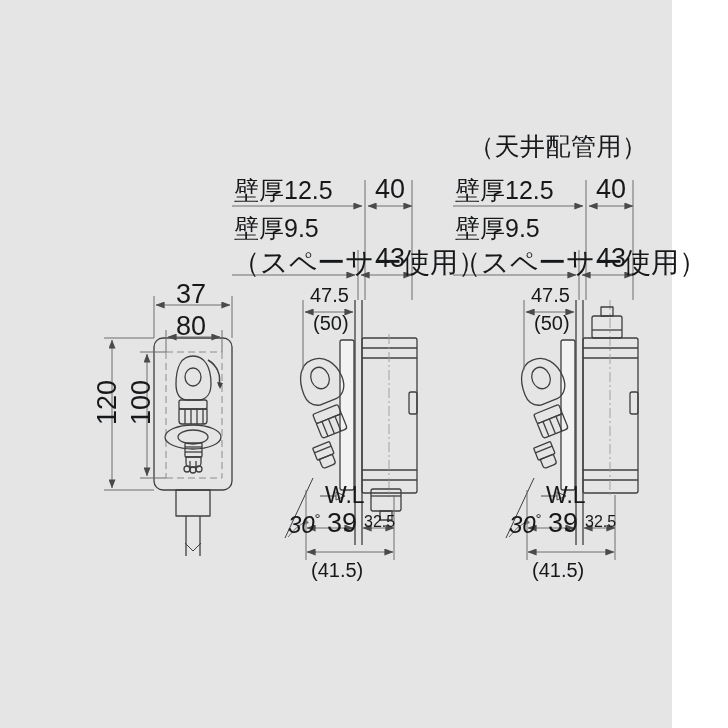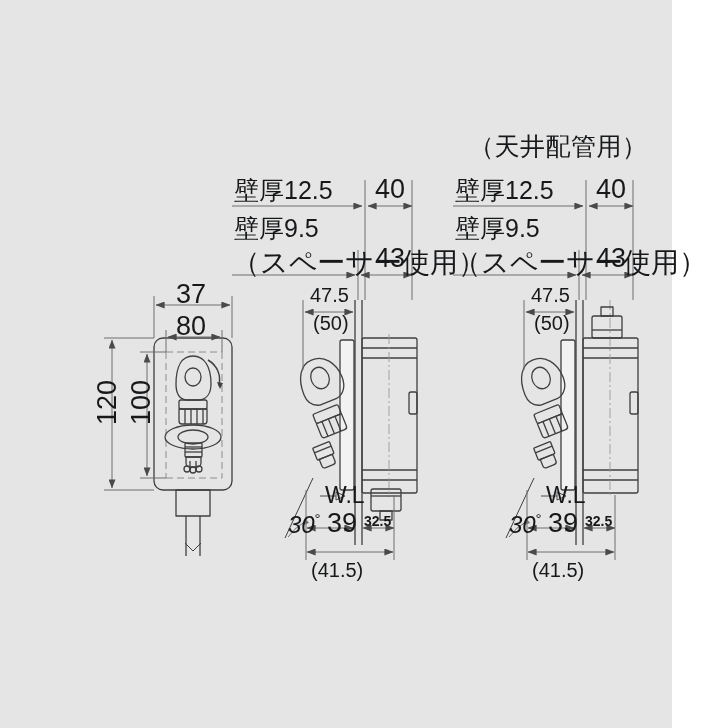--- a/index.html
+++ b/index.html
@@ -5,21 +5,21 @@
   html,body{margin:0;padding:0;background:#ffffff;}
   body{width:728px;height:728px;overflow:hidden;
        font-family:"Liberation Sans","DejaVu Sans",sans-serif;color:#1a1a1a;}
   #stage{position:relative;width:672px;height:728px;background:#e5e5e5;}
   svg.draw{position:absolute;left:0;top:0;width:728px;height:728px;}
   .txt{position:absolute;white-space:nowrap;color:#17181a;line-height:1;}
   .t-note{font-size:25px;letter-spacing:.5px;}
   .t-wall{font-size:25px;letter-spacing:0px;}
   .t-sub{font-size:28px;letter-spacing:0px;}
   .t-dim{font-size:27px;letter-spacing:0px;}
-  .t-dim-sm{font-size:14px;letter-spacing:0px;font-weight:bold;}
+  .t-dim-sm{font-size:16px;letter-spacing:0px;}
   .t-dim-md{font-size:20px;letter-spacing:0px;}
   .t-ang{font-size:24px;font-style:italic;}
   .t-deg{font-size:15px;font-style:italic;}
   .t-wl{font-size:23px;letter-spacing:0px;}
   .rot{transform-origin:50% 50%;transform:rotate(-90deg);}
 </style>
 </head>
 <body>
 
 <div id="stage">

